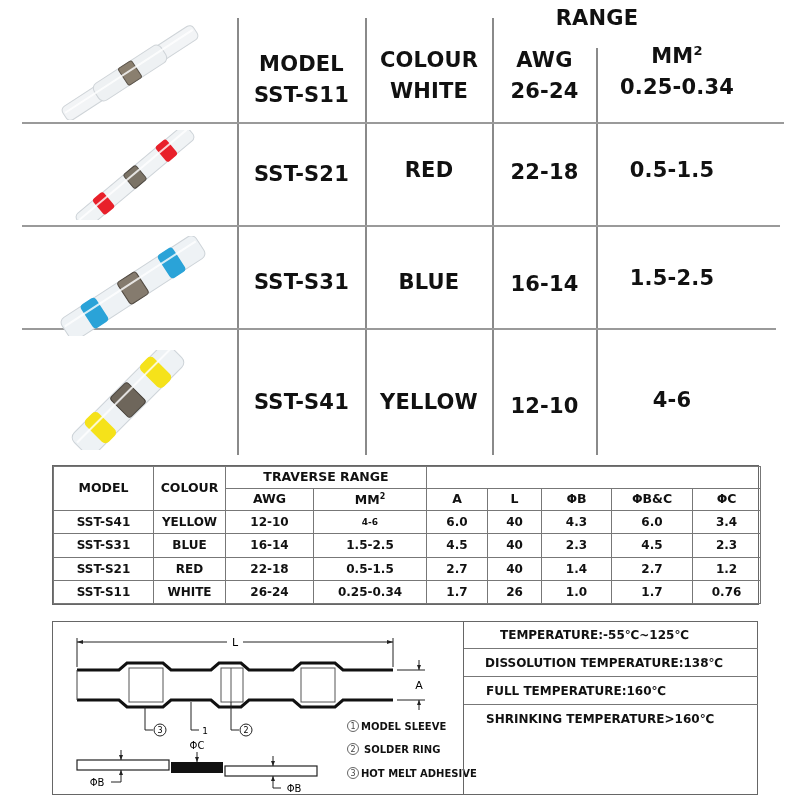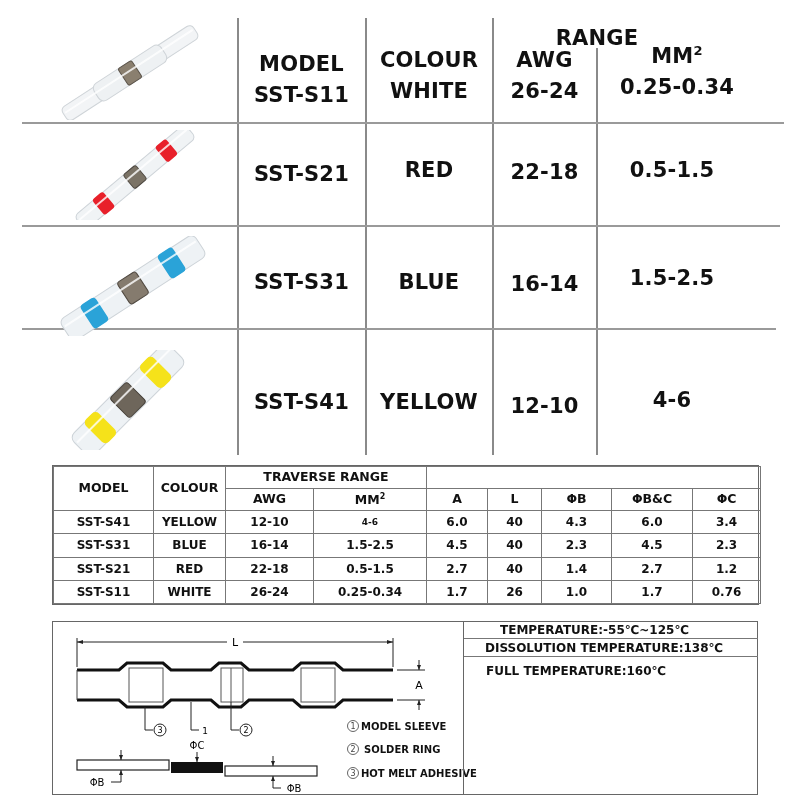--- a/index.html
+++ b/index.html
@@ -31,38 +31,38 @@
   .diag { position: absolute; left: 52px; top: 621px; width: 706px; height: 174px;
           border: 1.5px solid #666; }
   .diag svg { position: absolute; left: 0; top: 0; }
   .legend { position: absolute; font-weight: bold; font-size: 10px; display: flex; align-items: center; white-space: nowrap; }
   .legend .num { display: inline-flex; align-items: center; justify-content: center; width: 12px; height: 12px;
                  border: 1px solid #666; border-radius: 50%; font-size: 8px; font-weight: normal; margin-right: 2px; color: #444; }
 
   
   .specs { position: absolute; left: 463px; top: 621px; width: 295px; height: 174px;
            border-left: 1.5px solid #666; }
-  .spec-row { height: 18px; border-bottom: 1.2px solid #777; display: flex; align-items: center;
+  .spec-row { height: 28px; border-bottom: 1.2px solid #777; display: flex; align-items: center;
               font-weight: bold; font-size: 12px; white-space: nowrap; padding-left: 20px; }
   .spec-row:last-child { border-bottom: none; height: 28px; }
 </style>
 </head>
 <body>
 
 <div class="top">
 
   <div class="vline" style="left:237px; top:18px; height:437px;"></div>
   <div class="vline" style="left:365px; top:18px; height:437px;"></div>
   <div class="vline" style="left:492px; top:18px; height:437px;"></div>
   <div class="vline" style="left:596px; top:48px; height:407px;"></div>
   <div class="hline" style="left:22px; top:122px; width:762px;"></div>
   <div class="hline" style="left:22px; top:225px; width:758px;"></div>
   <div class="hline" style="left:22px; top:328px; width:754px;"></div>
 
-  <div class="cell" style="left:492px; top:2px; width:210px; height:34px;margin-top:20px;">
+  <div class="cell" style="left:492px; top:2px; width:210px; height:34px;">
     <span>RANGE</span>
   </div>
   <div class="cell stack" style="left:238px; top:38px; width:127px; height:84px;">
     <span>MODEL</span>
     <span>SST-S11</span>
   </div>
   <div class="cell stack" style="left:366px; top:34px; width:126px; height:84px;">
     <span>COLOUR</span>
     <span>WHITE</span>
   </div>
@@ -279,13 +279,14 @@
   <div class="legend" style="left:294px; top:145px;">
     <span class="num">3</span>
     <span>HOT MELT ADHESIVE</span>
   </div>
 </div>
 
 <div class="specs">
   <div class="spec-row" style="padding-left:36px">TEMPERATURE:-55℃~125℃</div>
   <div class="spec-row" style="padding-left:21px">DISSOLUTION TEMPERATURE:138℃</div>
   <div class="spec-row" style="padding-left:22px">FULL TEMPERATURE:160℃</div>
+  <div class="spec-row" style="padding-left:22px">SHRINKING TEMPERATURE&gt;160℃</div>
 </div>
 
 </body></html>

